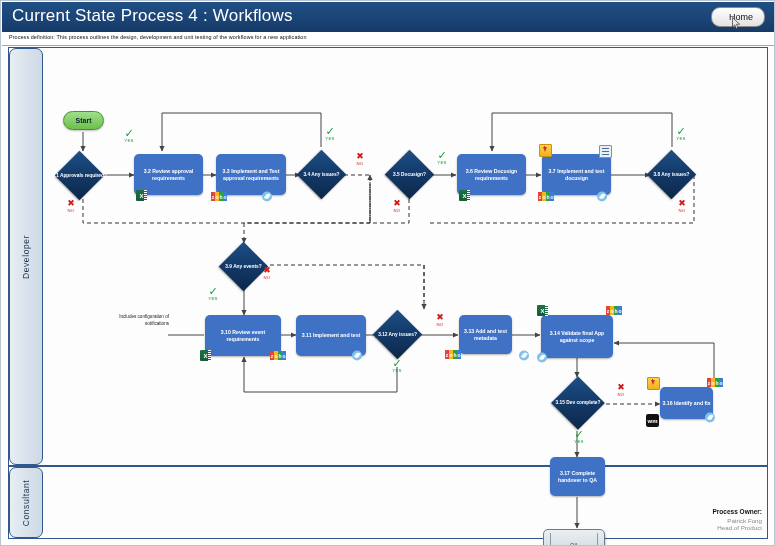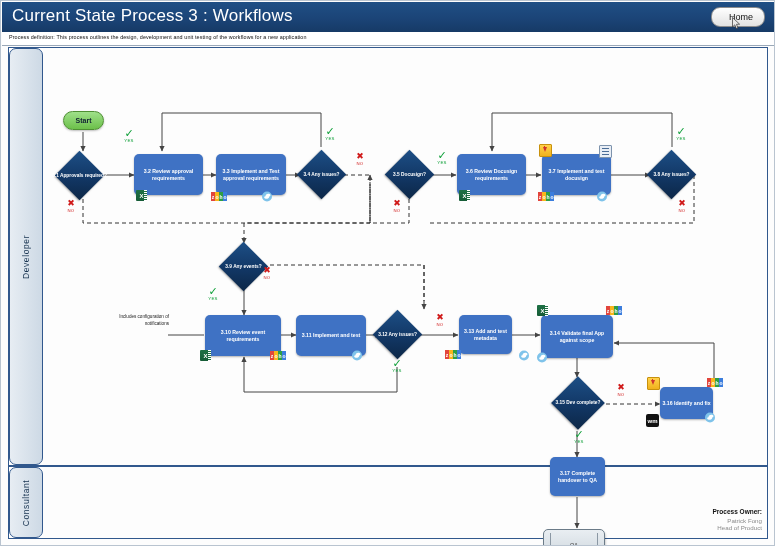--- a/index.html
+++ b/index.html
@@ -104,21 +104,21 @@
   #owner .lbl{font-size:6.5px;font-weight:bold;color:#111;}
   #owner .nm{font-size:6.2px;color:#8b8b8b;margin-top:2px;}
   #owner .rl{font-size:6.2px;color:#8b8b8b;}
 </style>
 </head>
 <body>
 
 <div id="page">
 
   <div id="titlebar">
-    <div id="title-text">Current State Process 3 : Workflows</div>
+    <div id="title-text">Current State Process 4 : Workflows</div>
     <div id="home-btn">
       <span>Home</span>
       <svg id="cursor-icon" viewBox="0 0 9 13">
         <path d="M0.5 0.5 L0.5 10 L2.8 7.8 L4.3 11.6 L5.9 11 L4.5 7.3 L7.6 7.2 Z" fill="#e9e9e9" stroke="#333" stroke-width="0.7"></path>
       </svg>
     </div>
   </div>
 
   <div id="subtitle">
     <span>Process definition: This process outlines the design, development and unit testing of the workflows for a new application</span>

